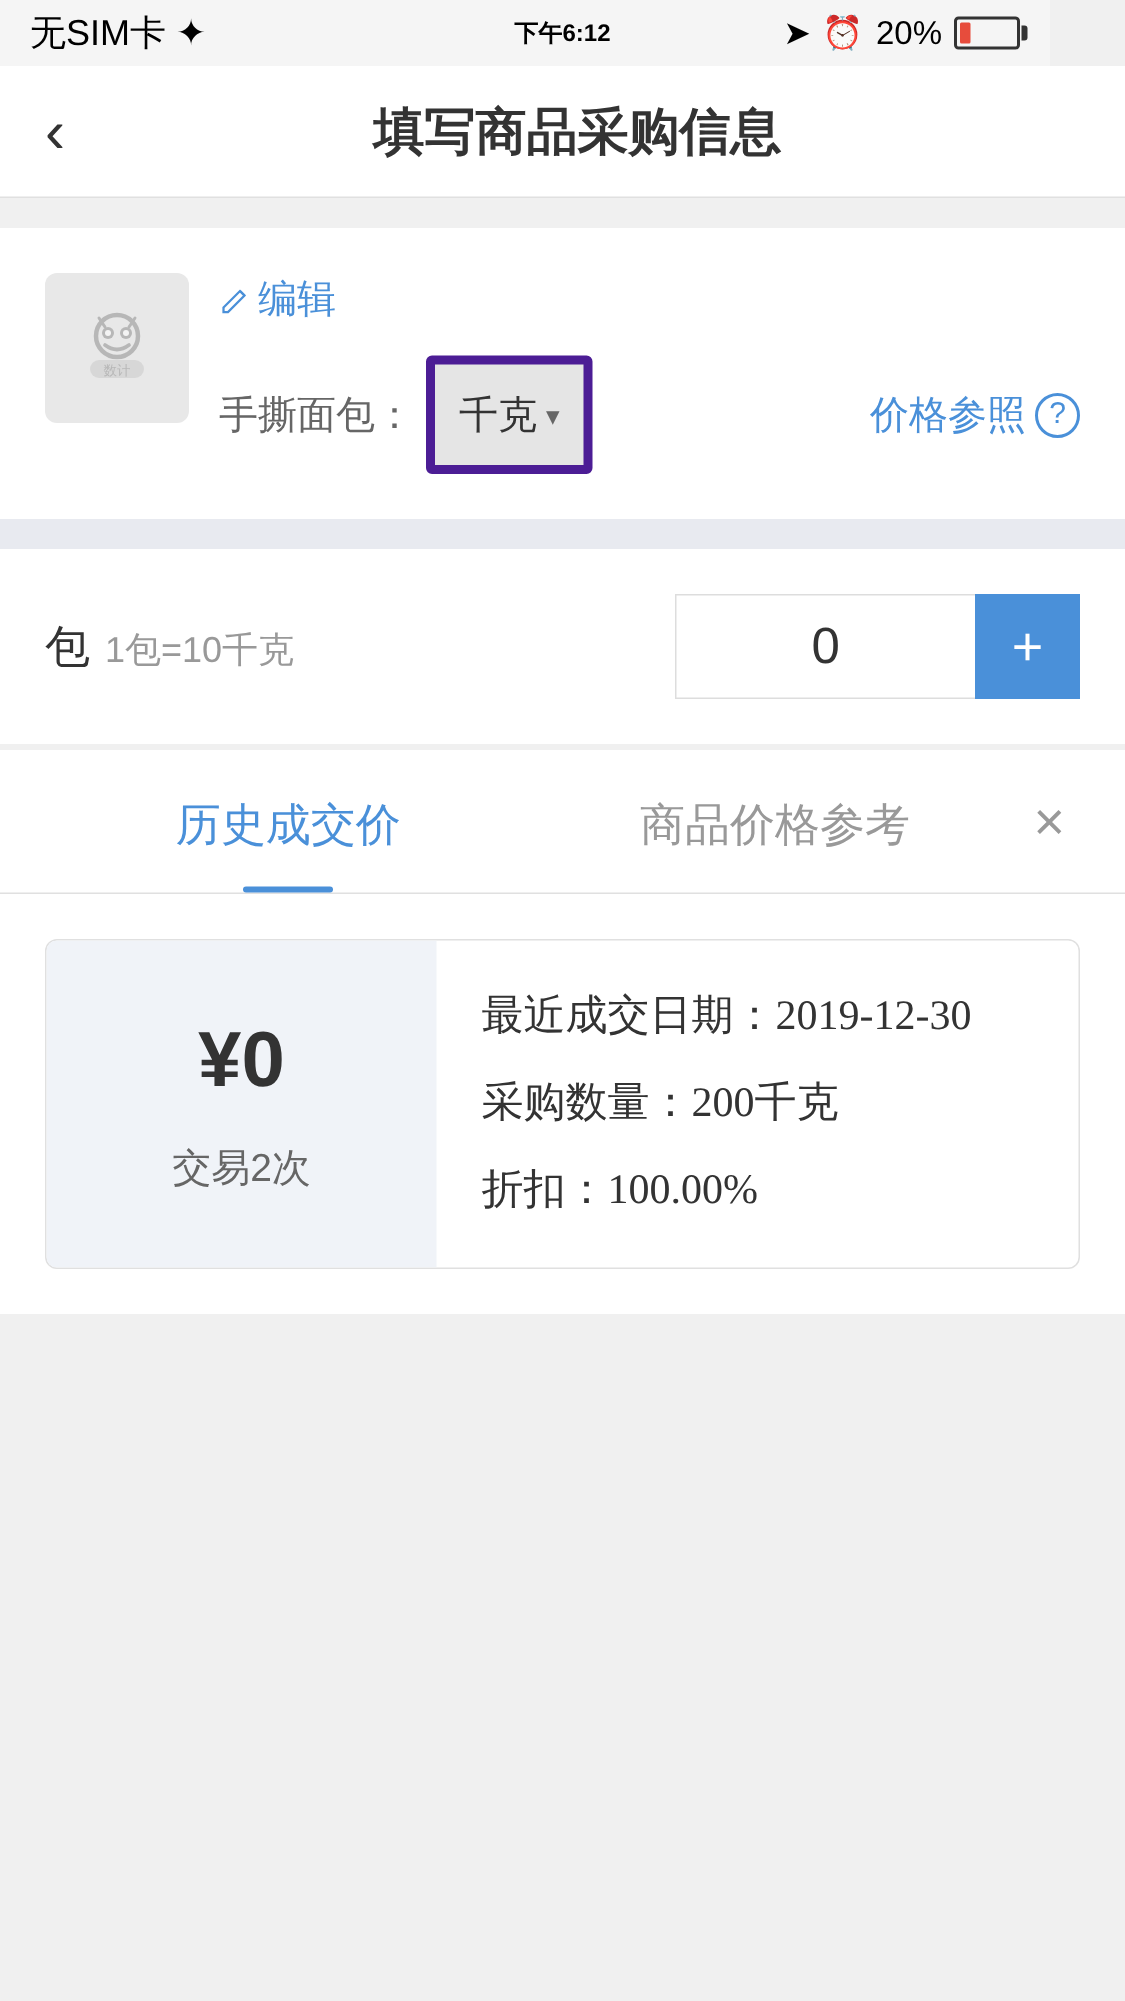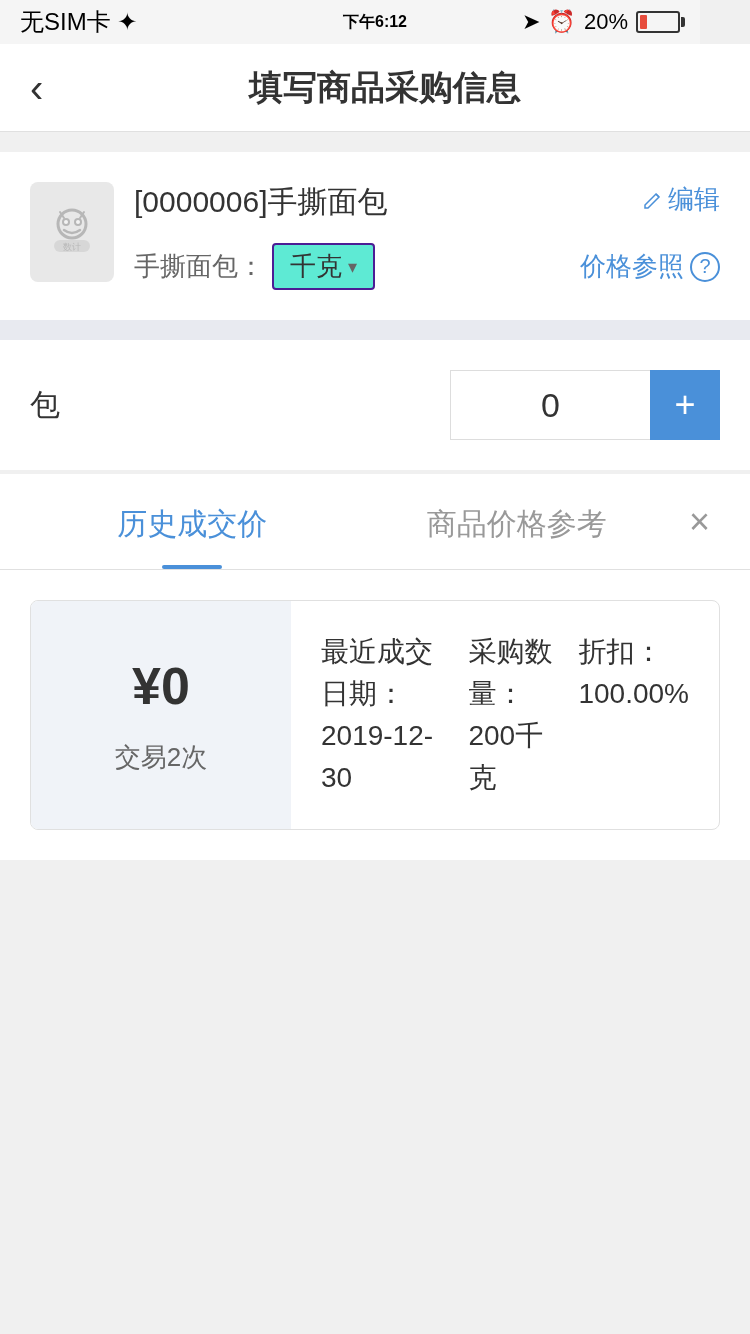--- a/index.html
+++ b/index.html
@@ -101,21 +101,21 @@
     
     .product-card {
       background: #ffffff;
       margin-top: 20px;
       padding: 30px;
       display: flex;
       align-items: flex-start;
       gap: 20px;
     }
     .product-thumb {
-      width: 84px;
+      width: 96px;
       height: 100px;
       background: #e8e8e8;
       border-radius: 8px;
       display: flex;
       align-items: center;
       justify-content: center;
       flex-shrink: 0;
     }
     .thumb-icon {
       width: 60px;
@@ -148,26 +148,26 @@
     .purchase-row {
       display: flex;
       align-items: center;
       justify-content: space-between;
     }
     .purchase-label {
       font-size: 26px;
       color: #666;
     }
     .unit-select {
-      border: 2px solid #4c1d95;
+      border: 6px solid #4c1d95;
       border-radius: 4px;
-      padding: 4px 16px;
-      font-size: 26px;
-      color: #333;
-      background: #5eead4;
+      padding: 16px 16px;
+      font-size: 26px;
+      color: #333;
+      background: #e5e5e5;
       display: flex;
       align-items: center;
       gap: 6px;
       cursor: pointer;
     }
     .unit-select-arrow {
       font-size: 18px;
       color: #666;
     }
     .price-ref {
@@ -317,23 +317,24 @@
     }
     .price-times {
       font-size: 26px;
       color: #666;
       margin-top: 24px;
     }
     .price-card-right {
       flex: 1;
       padding: 30px 30px;
       display: flex;
-      flex-direction: row;
+      flex-direction: column;
       justify-content: flex-end;
       gap: 16px;
+      font-family: Liberation Serif, serif;
     }
     .price-detail-row {
       font-size: 28px;
       color: #333;
       line-height: 1.5;
     }
 
     
     .page-bg {
       background: #f0f0f0;
@@ -374,21 +375,20 @@
       <circle cx="36" cy="20" r="2" fill="#fff"></circle>
       <path d="M22 28 Q30 34 38 28" stroke="#888" stroke-width="2.5" fill="none" stroke-linecap="round"></path>
       <path d="M18 10 L22 16" stroke="#888" stroke-width="2" stroke-linecap="round"></path>
       <path d="M42 10 L38 16" stroke="#888" stroke-width="2" stroke-linecap="round"></path>
       <rect x="12" y="38" width="36" height="12" rx="6" fill="#c8c8c8"></rect>
       <text x="30" y="48" text-anchor="middle" font-size="9" fill="#888" font-family="sans-serif">数计</text>
     </svg>
   </div>
   <div class="product-info">
     <div class="product-header">
-      <span class="product-name">[0000006]手撕面包</span>
       <span class="edit-link">
         <svg width="22" height="22" viewBox="0 0 22 22">
           <path d="M3 16 L14 5 L17 8 L6 19 L3 19 Z" fill="none" stroke="#4a90d9" stroke-width="1.5"></path>
           <path d="M14 5 L17 8" stroke="#4a90d9" stroke-width="1.5"></path>
         </svg>
         <span>编辑</span>
       </span>
     </div>
     <div class="purchase-row">
       <div style="display:flex;align-items:center;gap:8px;">
@@ -404,20 +404,21 @@
       </div>
     </div>
   </div>
 </div>
 
 <div class="section-divider"></div>
 
 <div class="quantity-row">
   <div class="quantity-label">
     <span class="qty-unit">包</span>
+    <span class="qty-hint">1包=10千克</span>
   </div>
   <div class="quantity-input-group">
     <input class="qty-input" type="text" value="0" style="">
     <button class="qty-plus">+</button>
   </div>
 </div>
 
 <div class="price-panel">
   <div class="price-tabs">
     <div class="price-tab active">历史成交价</div>

